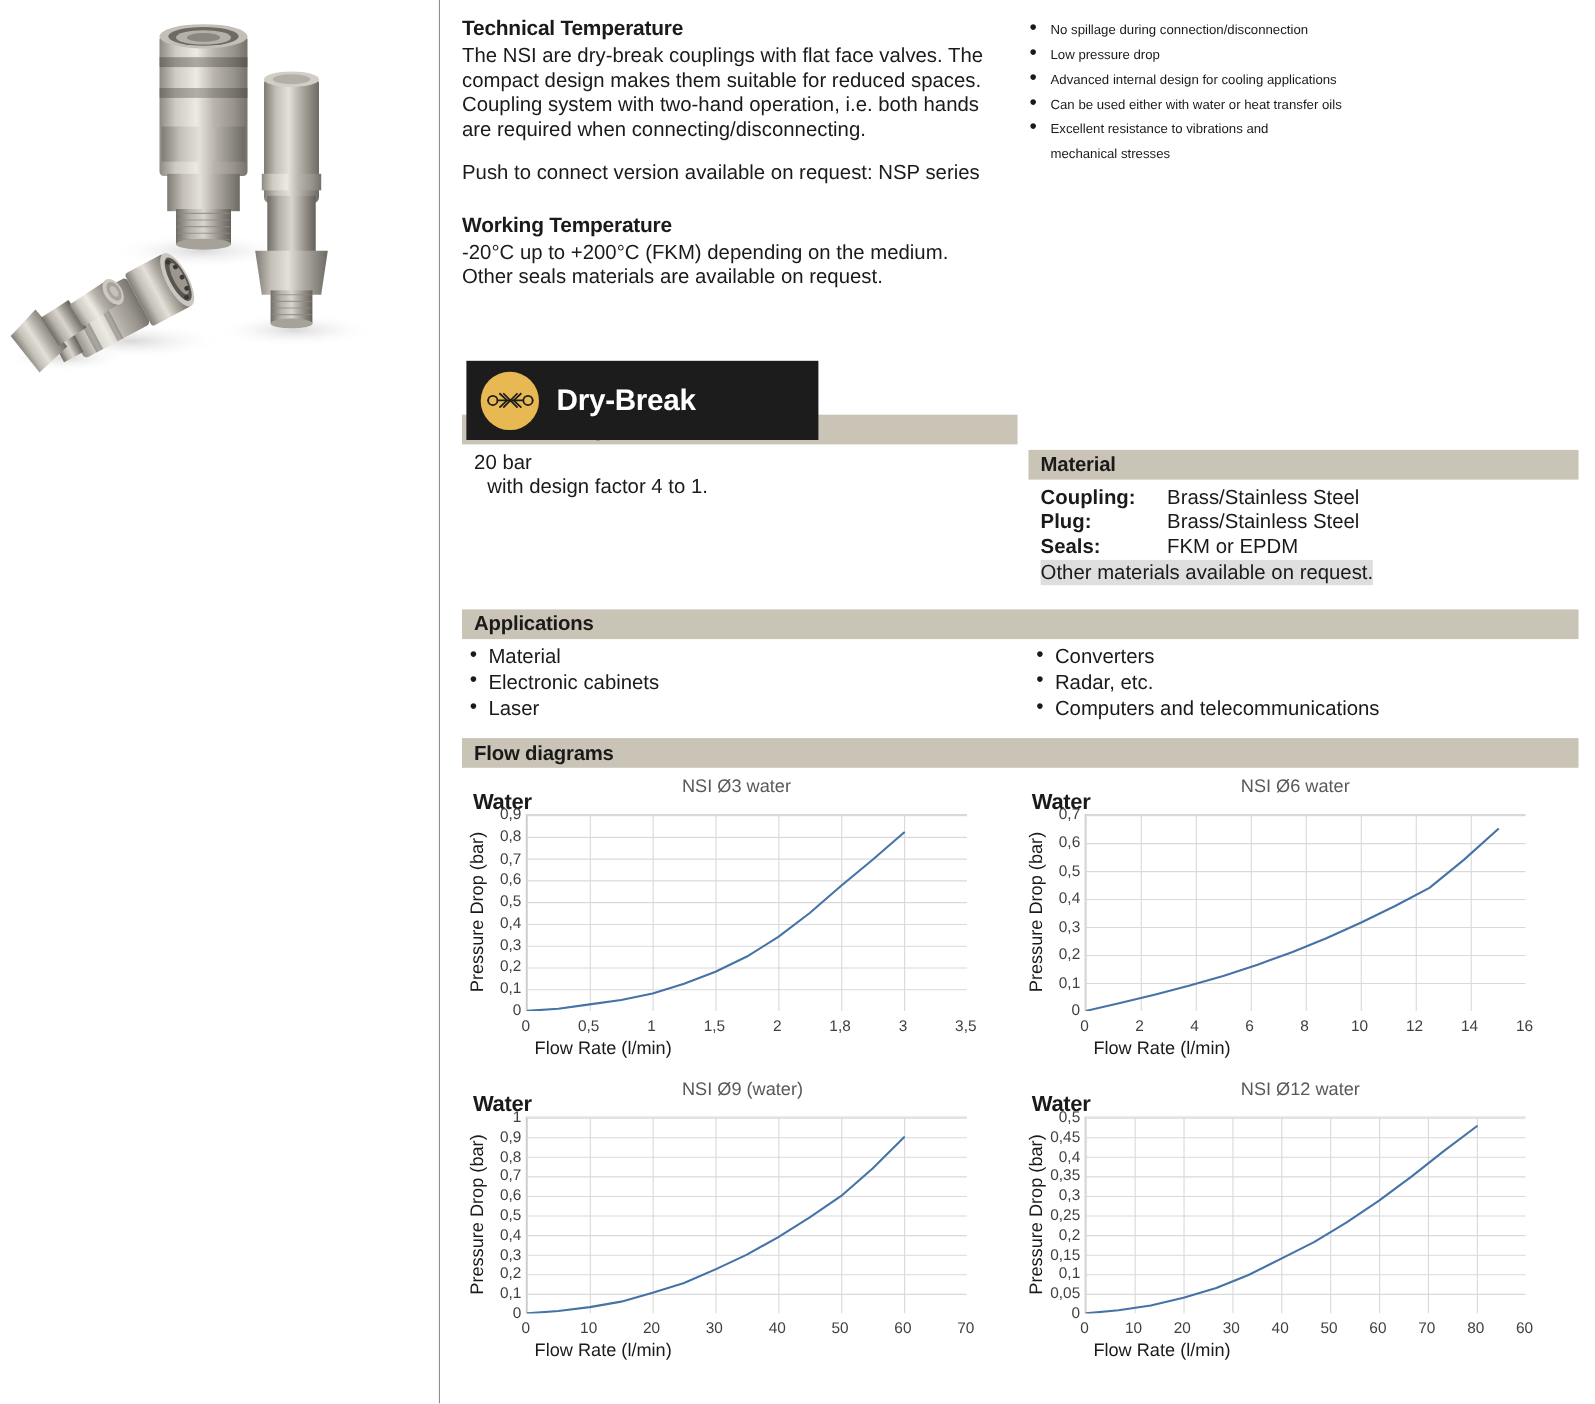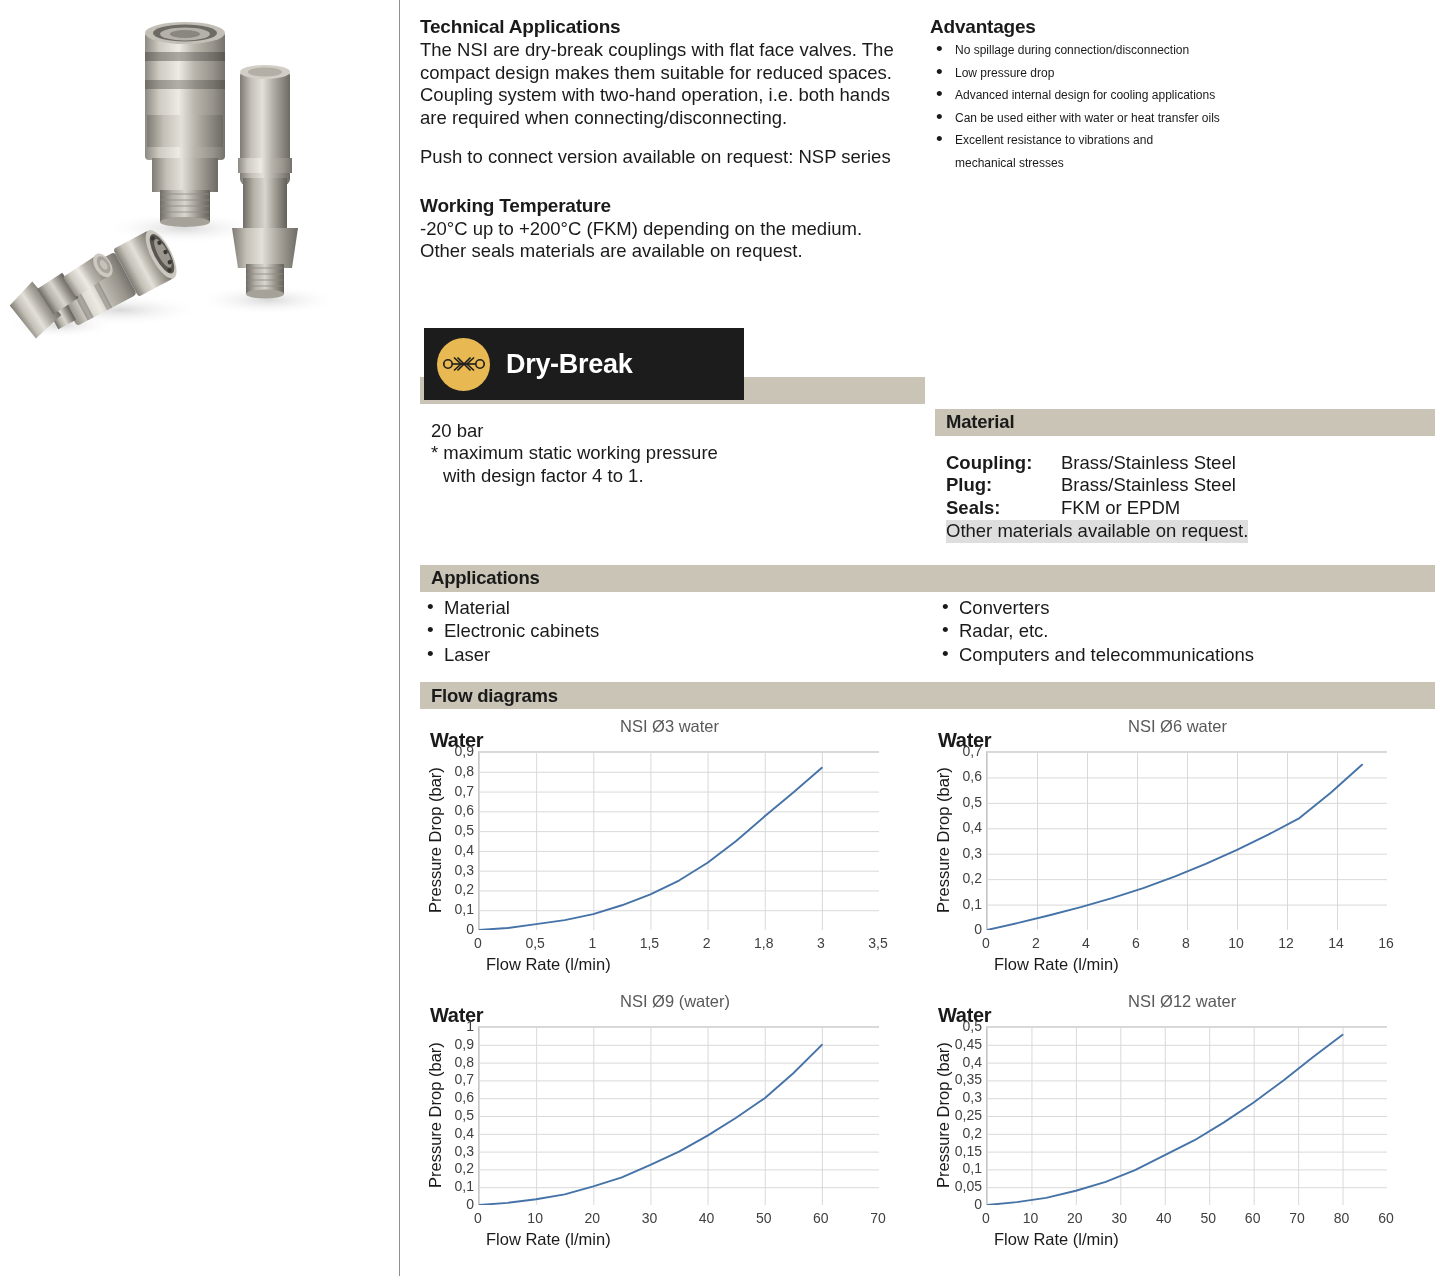--- a/index.html
+++ b/index.html
@@ -125,21 +125,21 @@
     font-size: 18.5px;
     font-weight: bold;
     letter-spacing: -0.2px;
   }
 
   .panel-row { display: flex; }
   .panel-left { width: 505px; }
   .panel-right { width: 500px; margin-left: 10px; margin-top: 32px; }
 
   .panel-body {
-    padding: 16px 0 0 11px;
+    padding: 5px 0 0 11px;
     font-size: 18.5px;
     line-height: 22.5px;
   }
   .mat-line { display: flex; }
   .mat-key {
     font-weight: bold;
     width: 115px;
     flex: none;
   }
   .mat-note {
@@ -352,32 +352,31 @@
         <ellipse cx="115" cy="297" rx="3" ry="5.5" fill="#c6c2ba"></ellipse>
       </g>
     </svg>
   </div>
   <div class="divider"></div>
 
   <div class="content">
 
     <div class="top-row">
       <div class="top-left">
-        <h3 class="sec-head">Technical Applications</h3>
+        <h3 class="sec-head">Technical Temperature</h3>
         <p class="body-text">The NSI are dry-break couplings with flat face valves. The compact design makes them suitable for reduced spaces. Coupling system with two-hand operation, i.e. both hands are required when connecting/disconnecting.</p>
         <div class="spacer-12"></div>
         <p class="body-text">Push to connect version available on request: NSP series</p>
         <div class="spacer-20"></div>
         <h3 class="sec-head">Working Temperature</h3>
         <p class="body-text">-20°C up to +200°C (FKM) depending on the medium.</p>
         <p class="body-text">Other seals materials are available on request.</p>
       </div>
 
       <div class="top-right">
-        <h3 class="sec-head">Advantages</h3>
         <ul class="bullets">
           <li>No spillage during connection/disconnection</li>
           <li>Low pressure drop</li>
           <li>Advanced internal design for cooling applications</li>
           <li>Can be used either with water or heat transfer oils</li>
           <li>Excellent resistance to vibrations and</li>
           <li class="cont">mechanical stresses</li>
         </ul>
       </div>
     </div>
@@ -404,21 +403,20 @@
 
     <div style="height:114px"></div>
 
     <div class="panel-row">
       <div class="panel-left">
         <div class="bar">
           <span class="bar-title">Max. Working Pressure*</span>
         </div>
         <div class="panel-body">
           <div>20 bar</div>
-          <div>* maximum static working pressure</div>
           <div style="padding-left:12px">with design factor 4 to 1.</div>
         </div>
       </div>
 
       <div class="panel-right">
         <div class="bar">
           <span class="bar-title">Material</span>
         </div>
         <div class="panel-body">
           <div class="mat-line">

